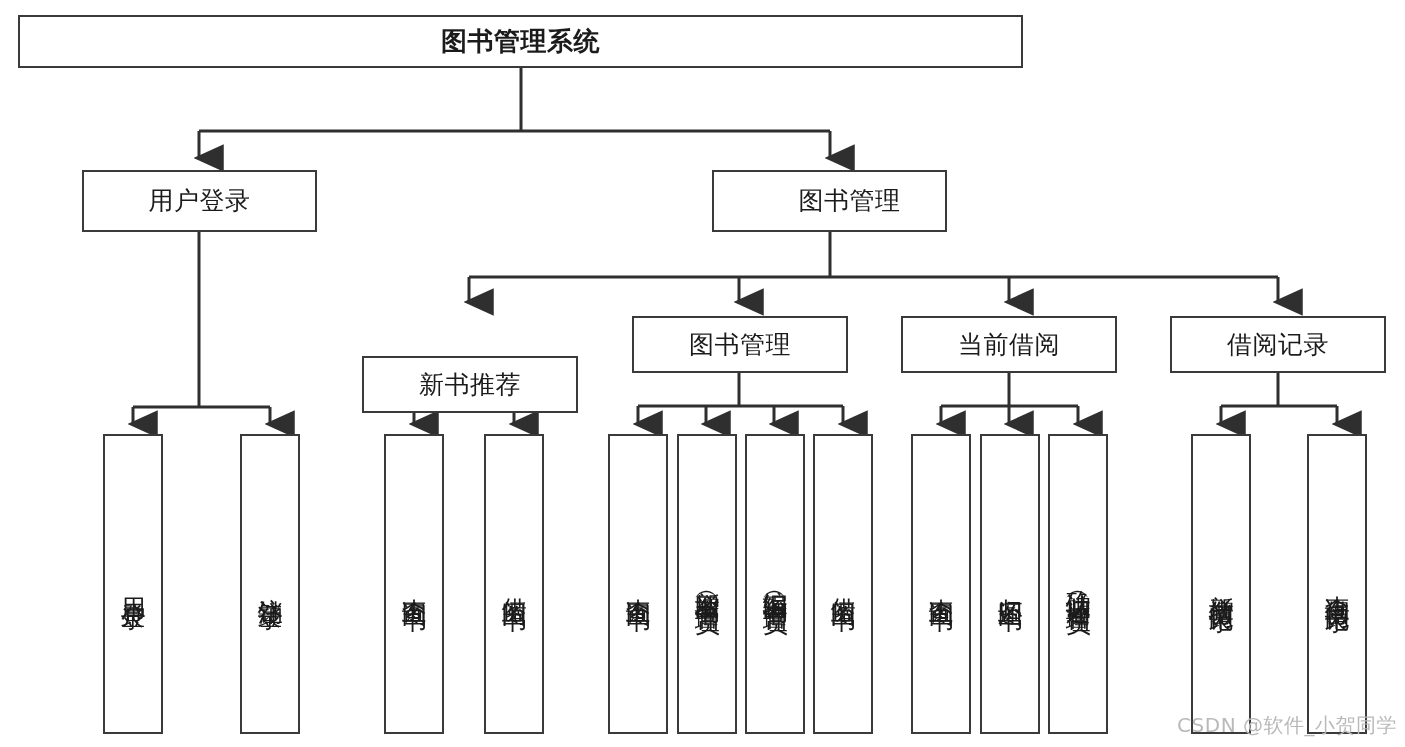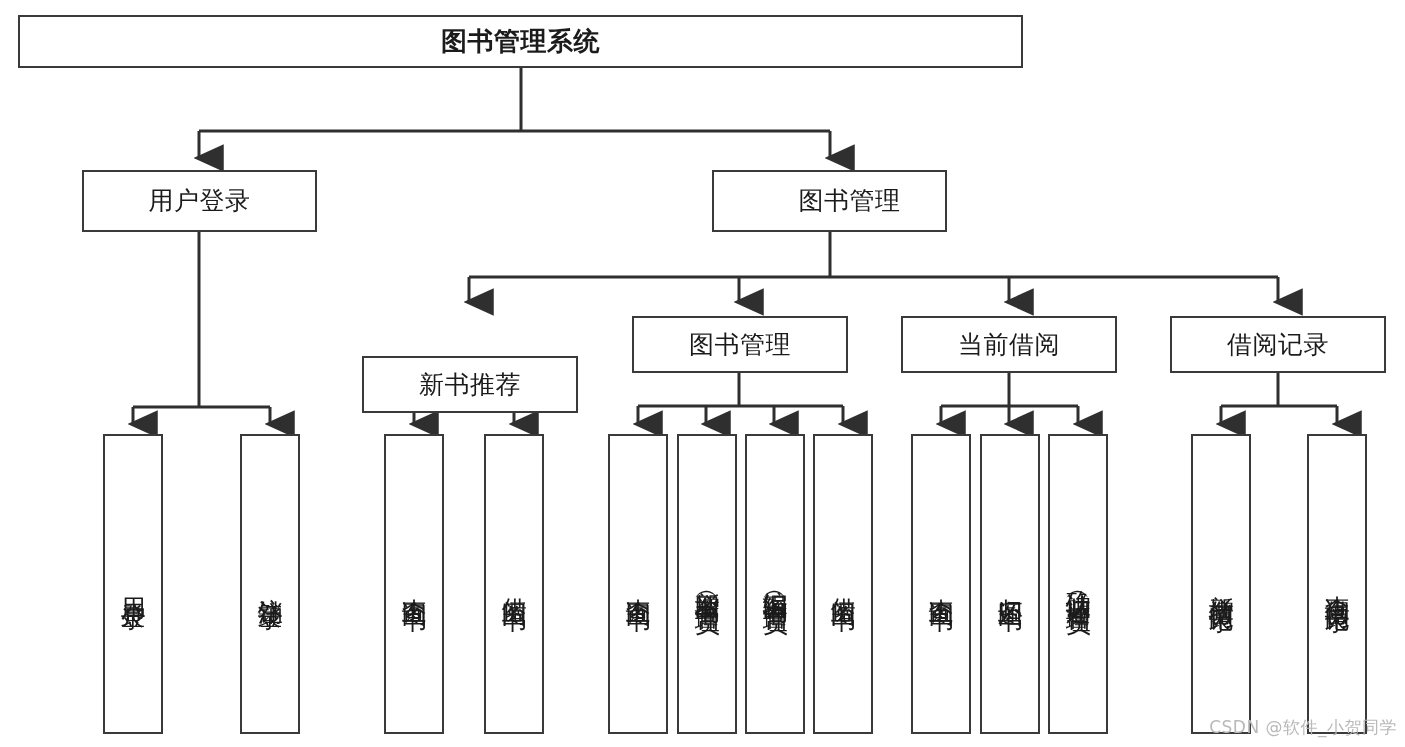--- a/index.html
+++ b/index.html
@@ -59,21 +59,21 @@
     text-align: center;
   }
   #root-node .label {
     font-size: 26px;
     font-weight: bold;
   }
   #watermark {
     position: absolute;
     right: 8px;
     bottom: 8px;
-    font-size: 17px;
+    font-size: 20px;
     color: #b9b9b9;
     letter-spacing: 0.5px;
     white-space: nowrap;
     pointer-events: none;
   }
 </style>
 </head>
 <body>
 
 <div id="canvas">

